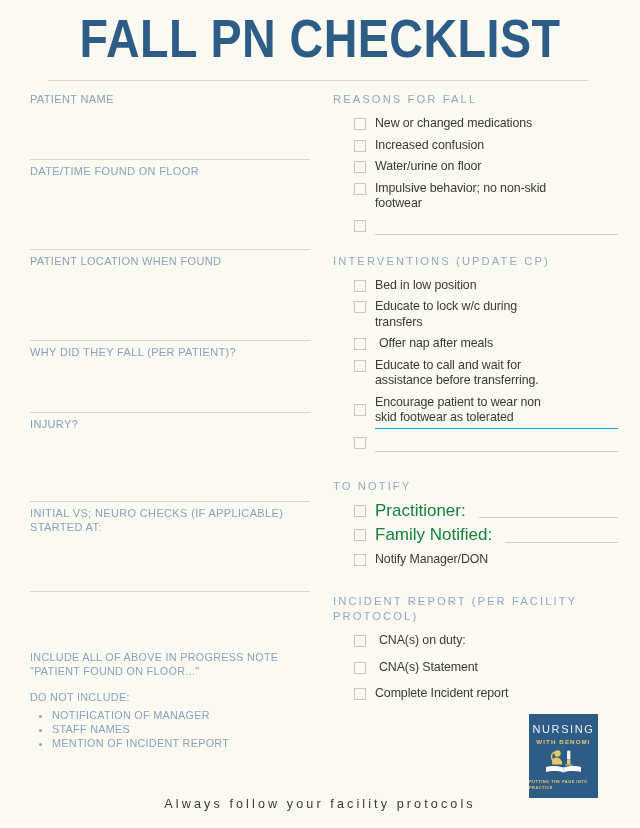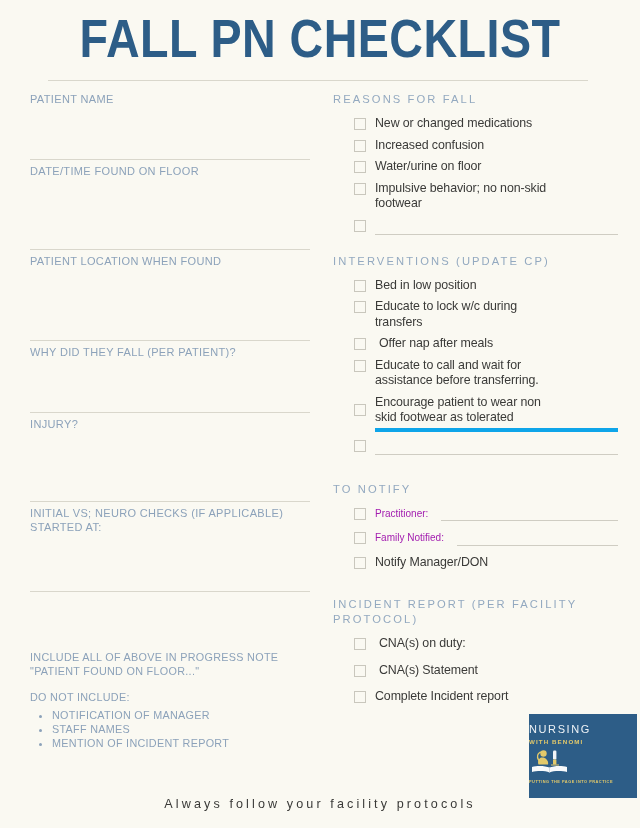--- a/index.html
+++ b/index.html
@@ -152,52 +152,53 @@
   }
   
   .write-line {
     flex: 1 1 auto;
     border-bottom: 1px solid #cfcdc3;
     height: 14px;
     margin-top: 2px;
   }
   .check-label-underline {
     flex: 1 1 auto;
-    border-bottom: 4px solid #0ea5e9;
+    border-bottom: 1px solid #0ea5e9;
     padding-bottom: 2px;
   }
   
   .inline-fill {
     flex: 1 1 auto;
     display: flex;
     align-items: flex-end;
   }
   .inline-fill .txt {
-    color: #a21caf;
-    font-size: 10px;
+    color: #15803d;
+    font-size: 17px;
     line-height: 15.5px;
     white-space: nowrap;
   }
   .inline-fill .ln {
     flex: 1 1 auto;
     border-bottom: 1px solid #cfcdc3;
     height: 13px;
     margin-left: 13px;
   }
 
   
   .logo-badge {
     position: absolute;
     left: 529px;
     top: 714px;
-    width: 108px;
+    width: 69px;
     height: 84px;
     background: #2d5d87;
     display: flex;
     flex-direction: column;
+    align-items: center;
     justify-content: flex-start;
     padding-top: 9px;
     box-sizing: border-box;
   }
   .logo-main {
     color: #eef2f6;
     font-size: 11px;
     letter-spacing: 1.6px;
     line-height: 12px;
   }

